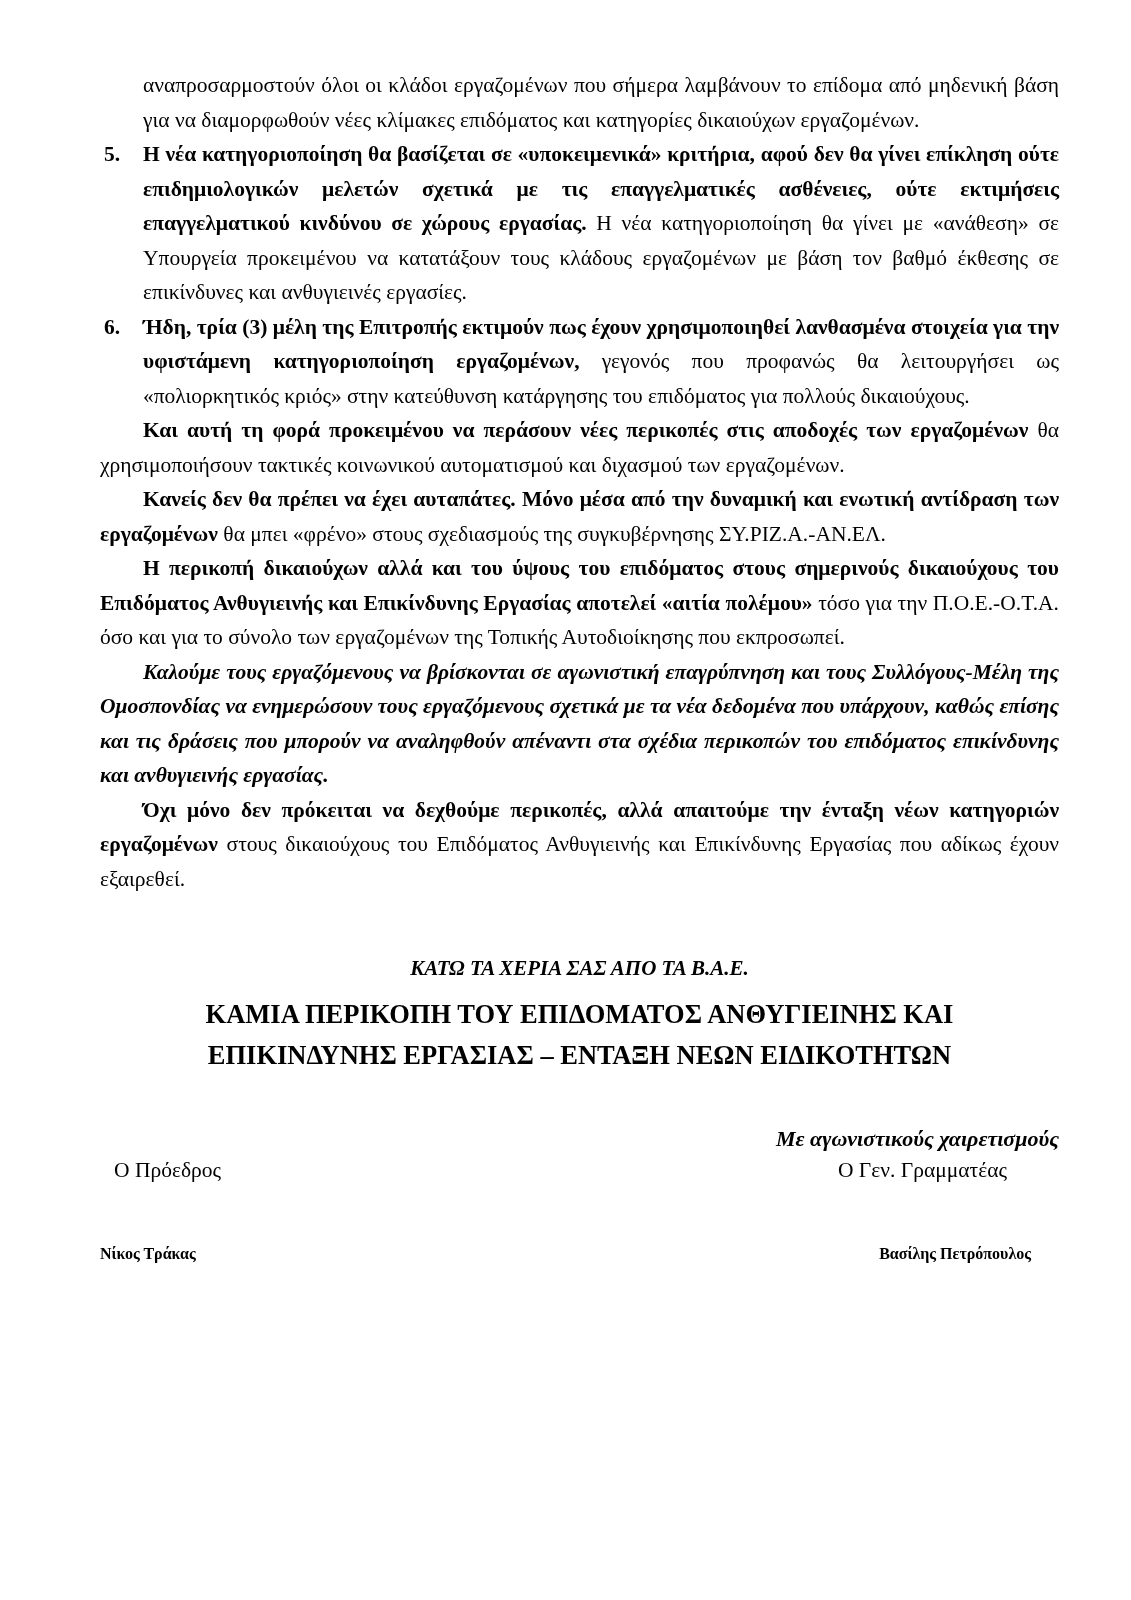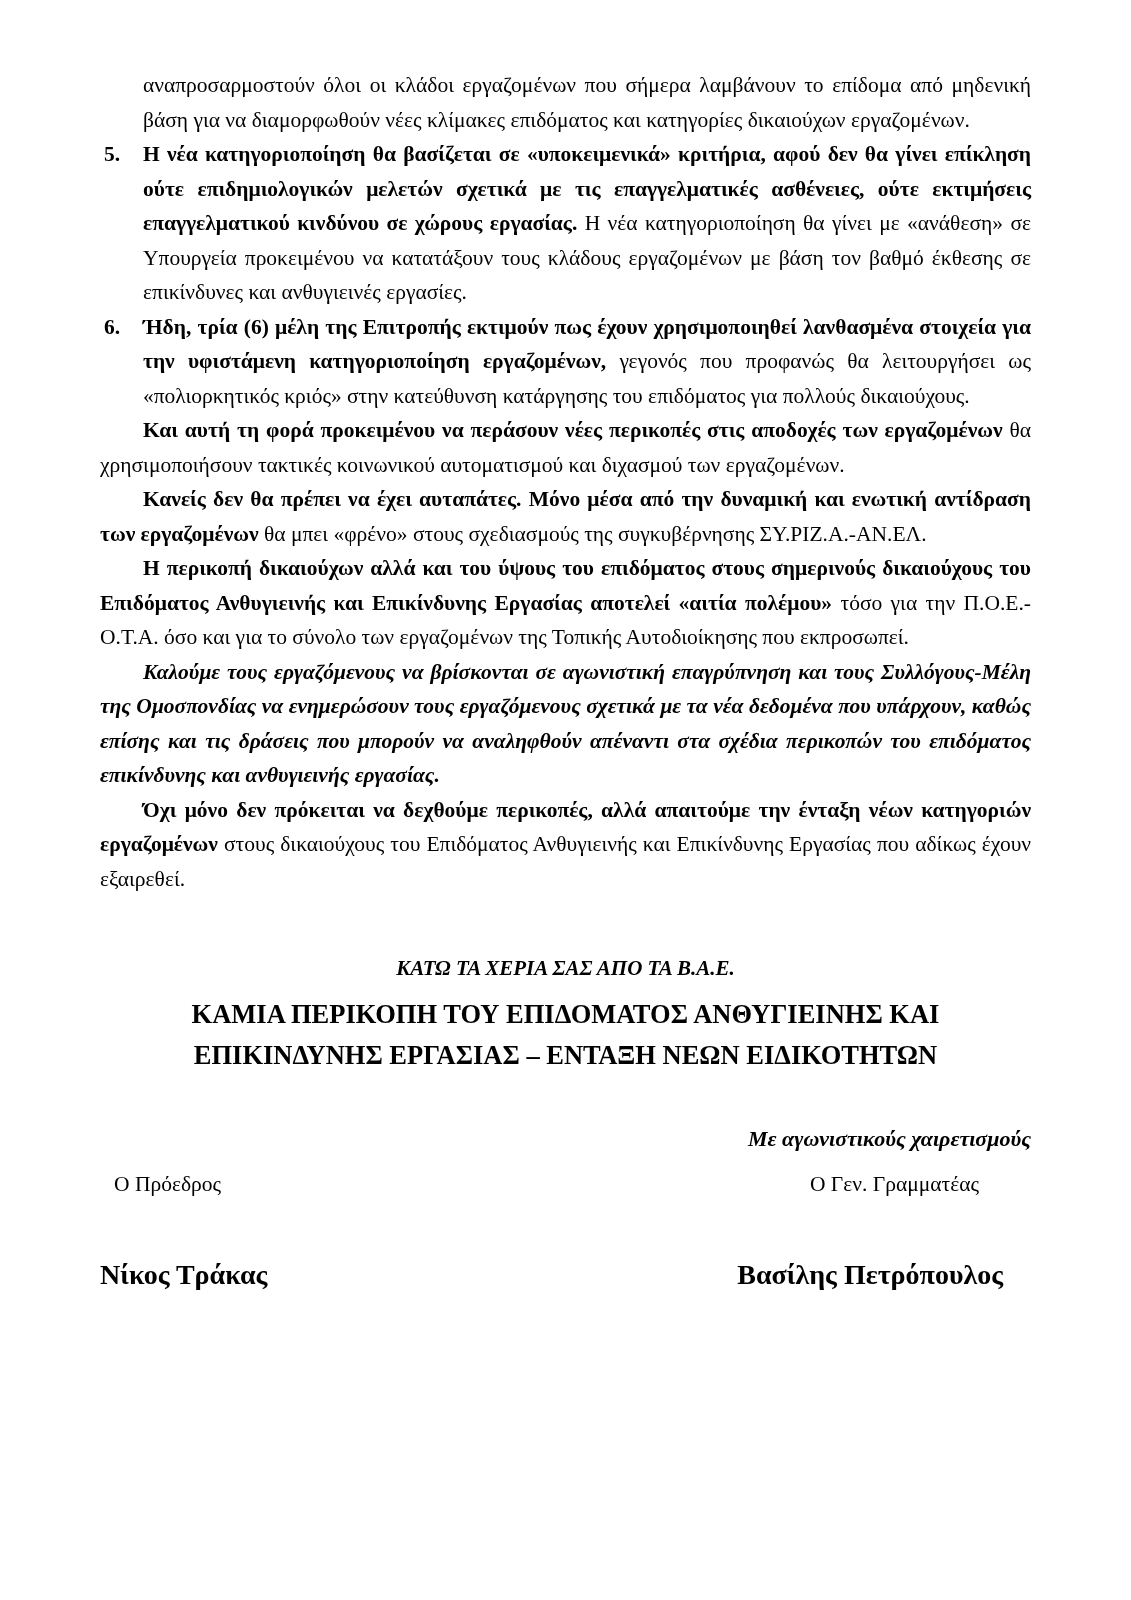--- a/index.html
+++ b/index.html
@@ -11,21 +11,21 @@
     width: 1131px;
     height: 1600px;
     font-family: "Liberation Serif", serif;
     color: #000000;
     overflow: hidden;
   }
   .page {
     box-sizing: border-box;
     width: 1131px;
     height: 1600px;
-    padding: 68px 100px 40px 100px;
+    padding: 68px 72px 40px 100px;
     font-family: Liberation Serif, serif;
   }
   .body-text {
     font-size: 21.5px;
     line-height: 34.5px;
     text-align: justify;
   }
   .intro {
     margin: 0 0 0 43px;
   }
@@ -65,30 +65,29 @@
     margin-top: 44px;
     text-align: right;
     font-size: 22px;
     line-height: 38px;
     font-weight: bold;
     font-style: italic;
   }
   .roles-row {
     display: flex;
     justify-content: space-between;
-    margin-top: 14px;
     font-size: 21.5px;
     padding-left: 14px;
     padding-right: 52px;
   }
   .names-row {
     display: flex;
     justify-content: space-between;
     margin-top: 62px;
-    font-size: 28px;
+    font-size: 16px;
     font-weight: bold;
     padding-right: 28px;
   }
 </style>
 </head>
 <body>
 
 <div class="page">
 
   <p class="body-text intro">
@@ -96,21 +95,21 @@
   </p>
 
   <div class="body-text list-item">
     <span class="list-num bold">5.</span>
     <span class="bold">Η νέα κατηγοριοποίηση θα βασίζεται σε «υποκειμενικά» κριτήρια, αφού δεν θα γίνει επίκληση ούτε επιδημιολογικών μελετών σχετικά με τις επαγγελματικές ασθένειες, ούτε εκτιμήσεις επαγγελματικού κινδύνου σε χώρους εργασίας.</span>
     <span>Η νέα κατηγοριοποίηση θα γίνει με «ανάθεση» σε Υπουργεία προκειμένου να κατατάξουν τους κλάδους εργαζομένων με βάση τον βαθμό έκθεσης σε επικίνδυνες και ανθυγιεινές εργασίες.</span>
   </div>
 
   <div class="body-text list-item">
     <span class="list-num bold">6.</span>
-    <span class="bold">Ήδη, τρία (6) μέλη της Επιτροπής εκτιμούν πως έχουν χρησιμοποιηθεί λανθασμένα στοιχεία για την υφιστάμενη κατηγοριοποίηση εργαζομένων,</span>
+    <span class="bold">Ήδη, τρία (3) μέλη της Επιτροπής εκτιμούν πως έχουν χρησιμοποιηθεί λανθασμένα στοιχεία για την υφιστάμενη κατηγοριοποίηση εργαζομένων,</span>
     <span>γεγονός που προφανώς θα λειτουργήσει ως «πολιορκητικός κριός» στην κατεύθυνση κατάργησης του επιδόματος για πολλούς δικαιούχους.</span>
   </div>
 
   <p class="body-text para">
     <span class="bold">Και αυτή τη φορά προκειμένου να περάσουν νέες περικοπές στις αποδοχές των εργαζομένων</span>
     <span>θα χρησιμοποιήσουν τακτικές κοινωνικού αυτοματισμού και διχασμού των εργαζομένων.</span>
   </p>
 
   <p class="body-text para">
     <span class="bold">Κανείς δεν θα πρέπει να έχει αυταπάτες. Μόνο μέσα από την δυναμική και ενωτική αντίδραση των εργαζομένων</span>

